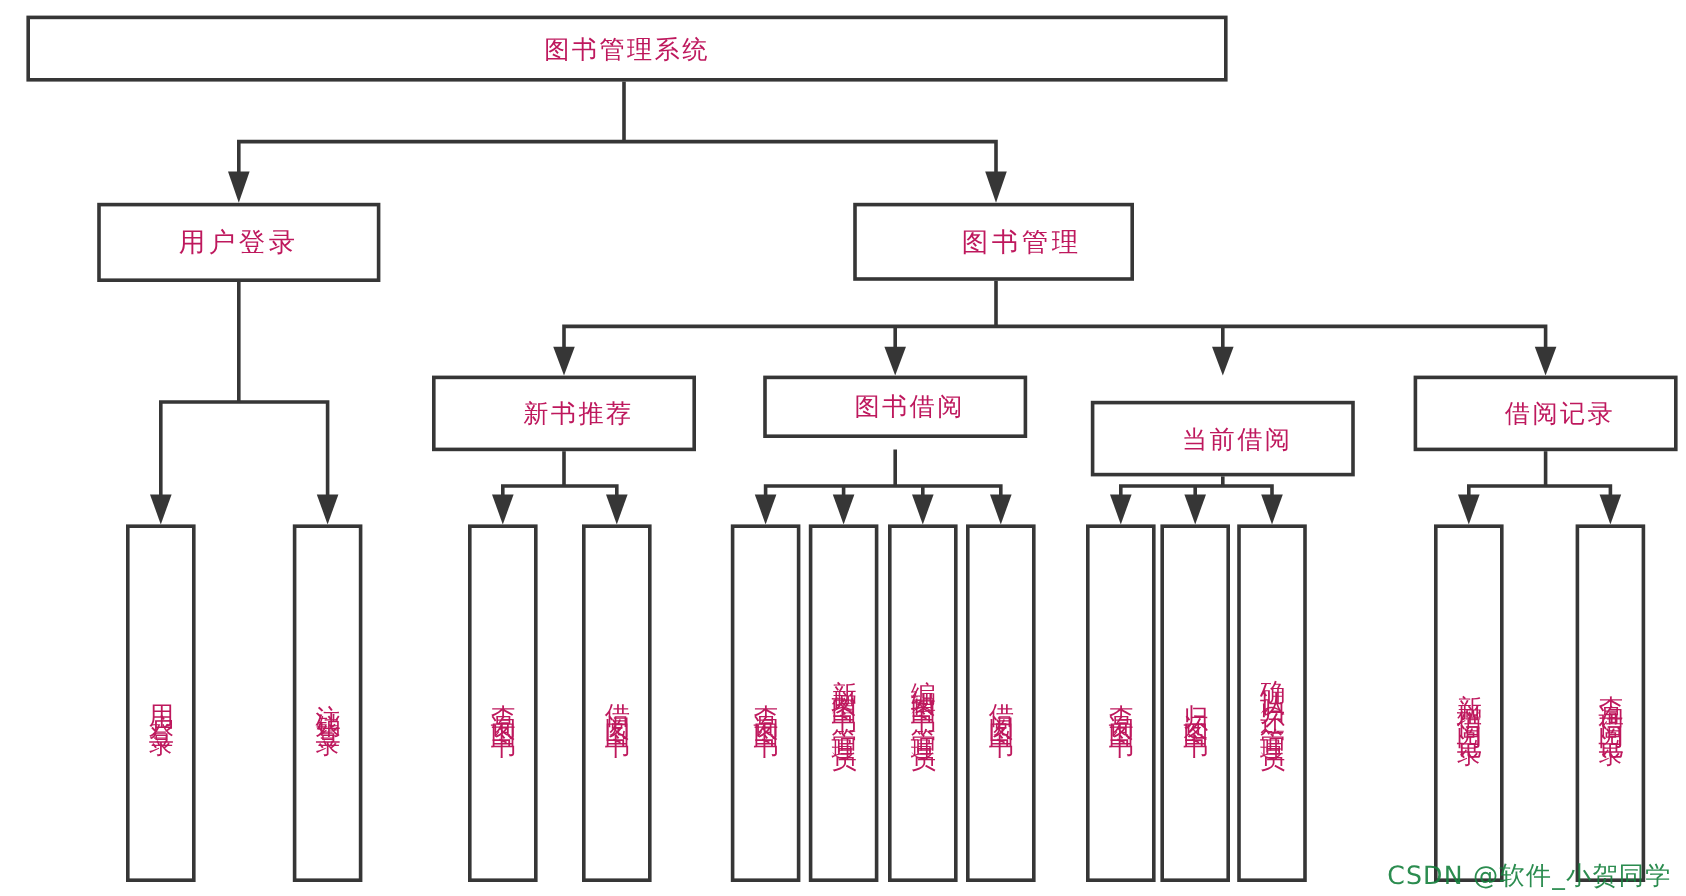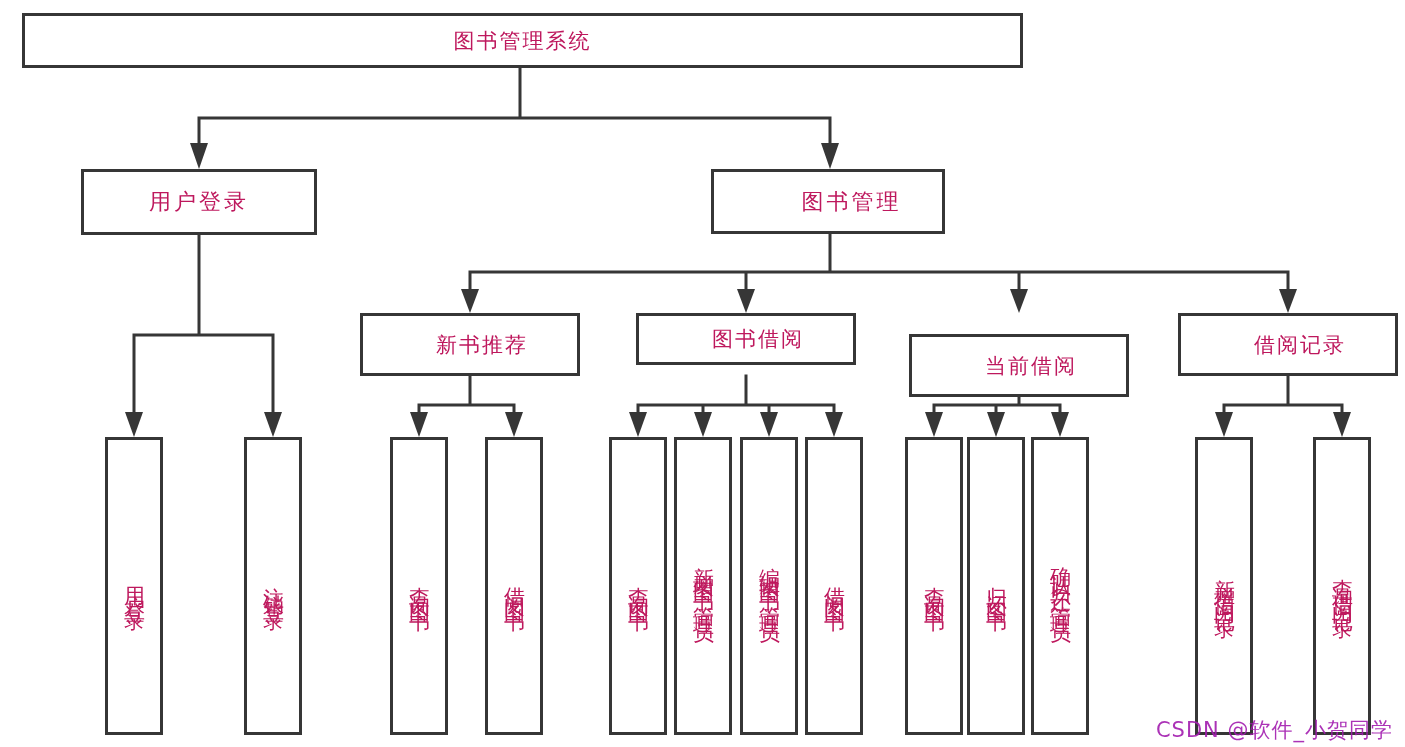--- a/index.html
+++ b/index.html
@@ -35,21 +35,21 @@
     text-orientation: mixed;
     font-size: 21px;
     letter-spacing: 8px;
     line-height: 1;
   }
   .watermark {
     position: absolute;
     right: 12px;
     bottom: 3px;
     font-size: 21px;
-    color: #a21caf;
+    color: #15803d;
     opacity: 0.9;
     letter-spacing: 1px;
     white-space: nowrap;
     z-index: 5;
   }
 </style>
 </head>
 <body>
 
 <div class="canvas">

